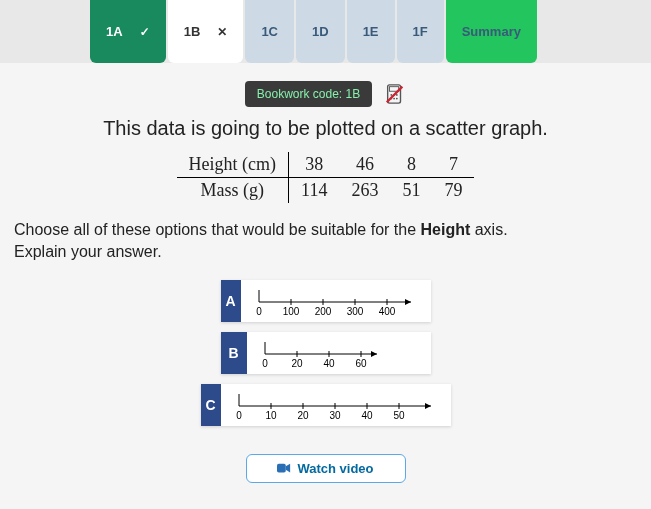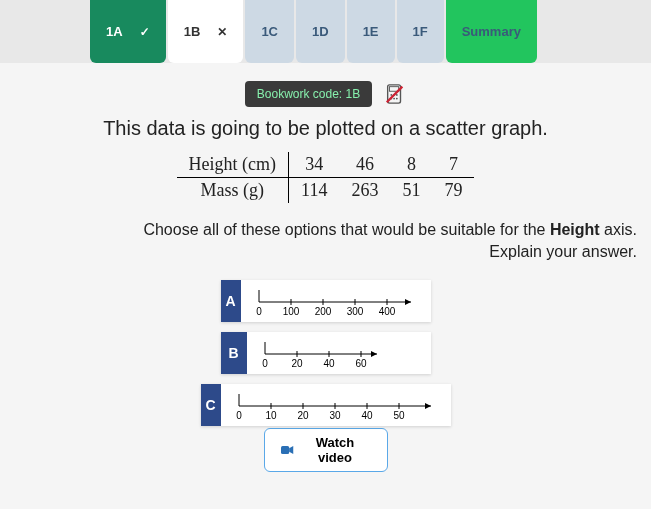--- a/index.html
+++ b/index.html
@@ -78,21 +78,21 @@
     .data-table {
       margin: 0 auto 14px;
       border-collapse: collapse;
       font-family: "Times New Roman", serif;
       font-size: 18px;
     }
     .data-table td { padding: 2px 12px; text-align: center; }
     .row-label { text-align: right; padding-right: 10px; border-right: 1.5px solid #000; }
     .data-table tr:first-child td { border-bottom: 1.5px solid #000; }
     .question {
-      text-align: right;
+      text-align: left;
       font-size: 16px;
       margin: 16px 14px 16px;
       line-height: 1.4;
     }
     .options {
       display: flex;
       flex-direction: column;
       gap: 10px;
       align-items: center;
     }
@@ -114,33 +114,33 @@
       align-items: center;
       justify-content: center;
     }
     .axis-box {
       flex: 1;
       padding: 8px 10px 4px;
       background: #fff;
     }
     .axis-svg { display:block; }
     .watch {
-      margin: 2px auto 0;
+      margin: 28px auto 0;
       display: flex;
       align-items: center;
       justify-content: center;
       gap: 6px;
       border: 1px solid #5aa8e8;
       background: #fff;
-      color: #000000;
+      color: #0369a1;
       font-weight: 600;
       font-size: 13px;
       padding: 6px 16px;
       border-radius: 6px;
-      width: 124px;
+      width: 160px;
       cursor: pointer;
     }
     .vid-icon { width:14px; height:12px; }
   </style>
 </head>
 <body>
 
 <div class="tabs">
   <div class="tab done">
     <span>1A</span>
@@ -173,21 +173,21 @@
     </svg>
   </div>
 </div>
 
 <div class="instruction">This data is going to be plotted on a scatter graph.</div>
 
 <table class="data-table">
   <tbody>
       <tr>
     <td class="row-label">Height (cm)</td>
-    <td>34</td>
+    <td>38</td>
     <td>46</td>
     <td>8</td>
     <td>7</td>
   </tr>
   <tr>
     <td class="row-label">Mass (g)</td>
     <td>114</td>
     <td>263</td>
     <td>51</td>
     <td>79</td>

